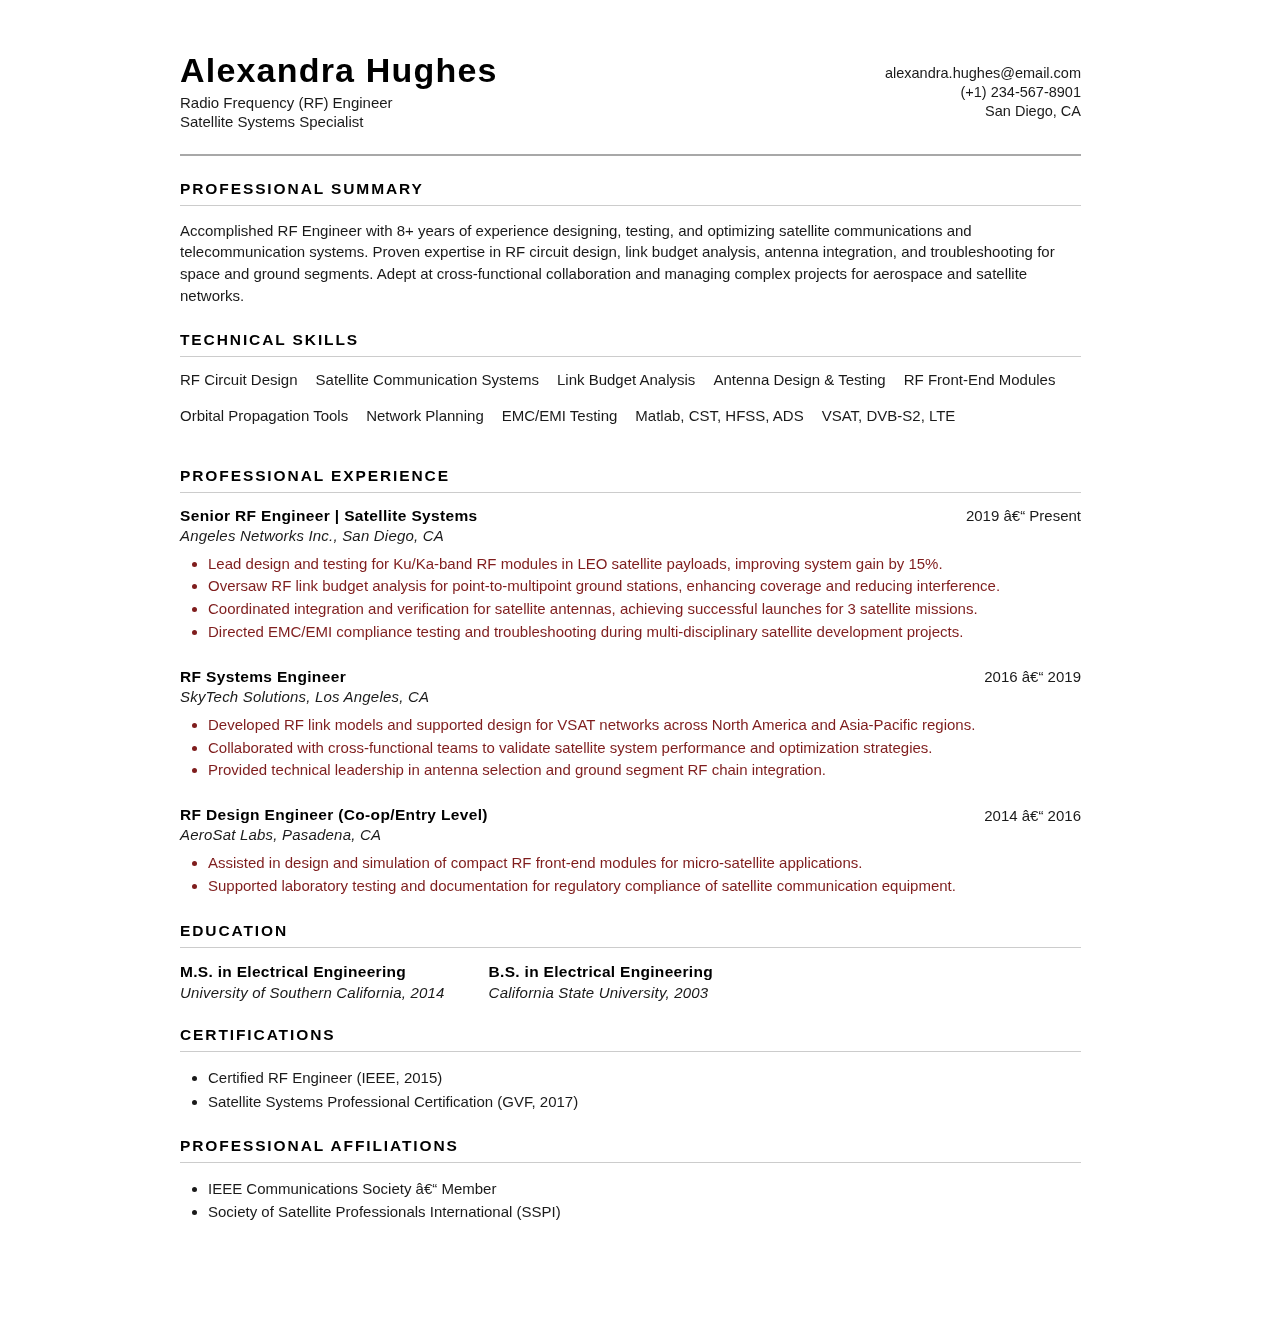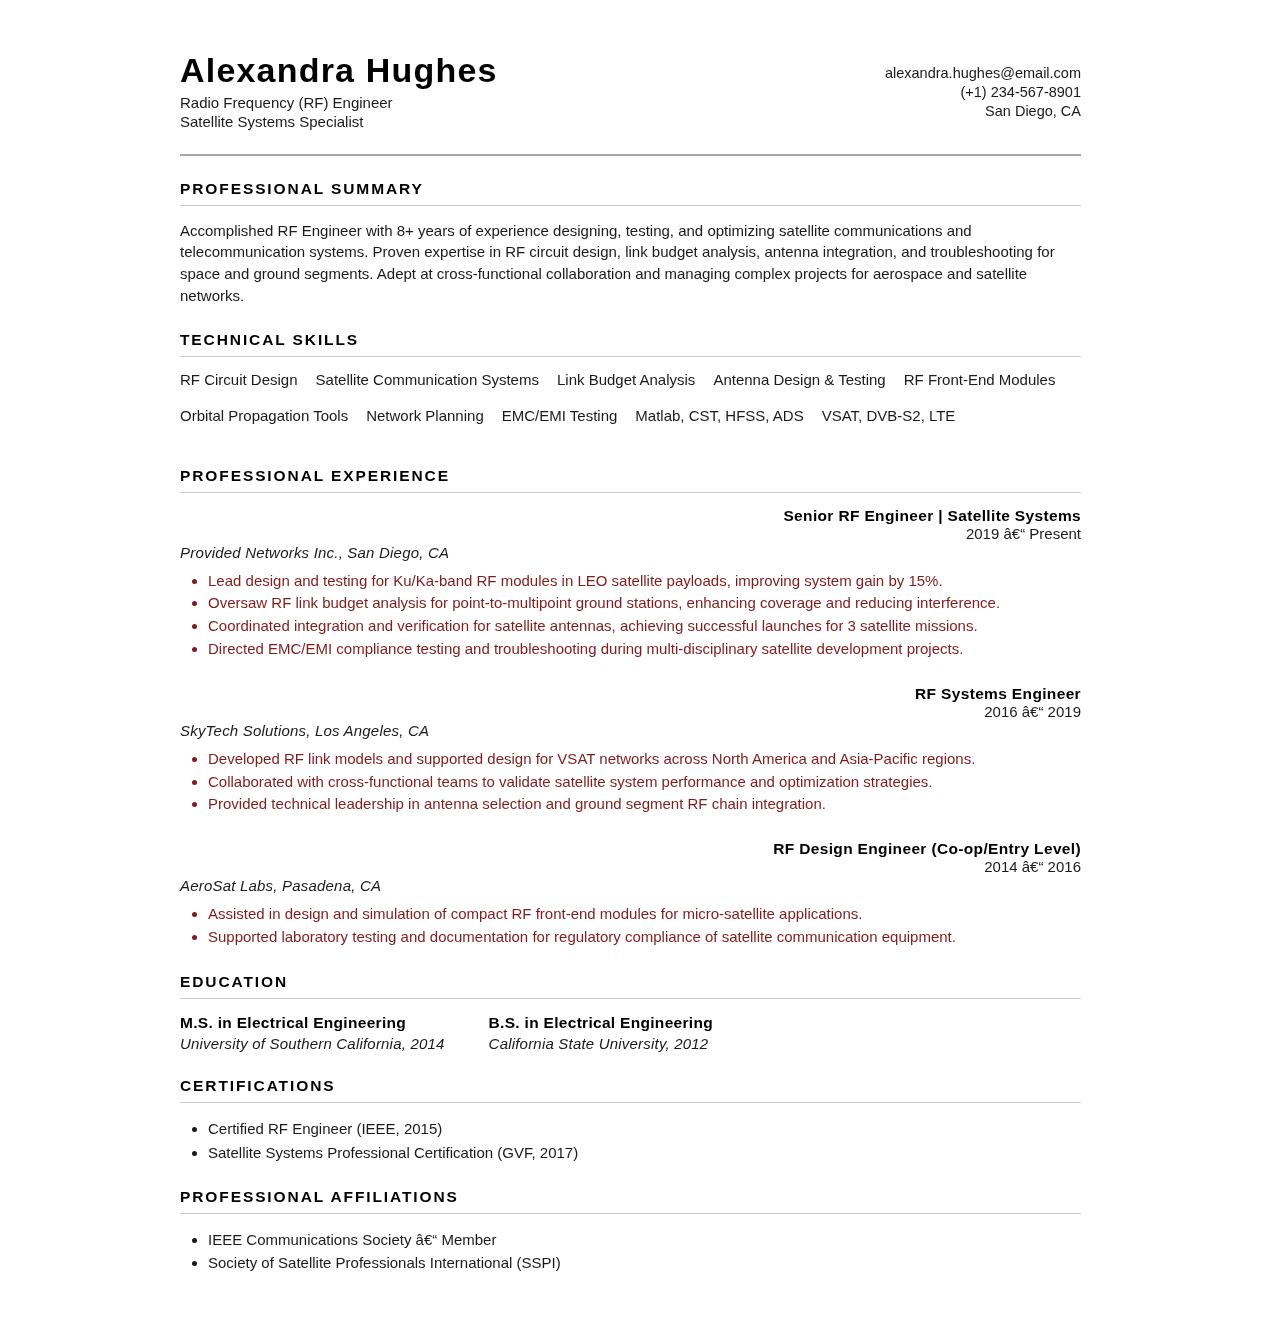--- a/index.html
+++ b/index.html
@@ -102,23 +102,22 @@
     color: #1a1a1a;
     margin: 0 18px 18px 0;
     white-space: nowrap;
   }
 
   
   .job { margin-bottom: 24px; }
   .job:last-child { margin-bottom: 0; }
   .job-head {
     display: flex;
-    align-items: flex-end;
+    align-items: center;
     justify-content: space-between;
-    flex-direction: column;
   }
   .job-title {
     font-size: 15.5px;
     font-weight: bold;
     letter-spacing: 0.35px;
     color: #000000;
   }
   .job-dates {
     font-size: 15px;
     color: #1a1a1a;
@@ -217,21 +216,21 @@
 
     <div class="section">
       <div class="section-title">PROFESSIONAL EXPERIENCE</div>
       <hr class="section-rule">
 
       <div class="job">
         <div class="job-head">
           <div class="job-title">Senior RF Engineer  |  Satellite Systems</div>
           <div class="job-dates">2019 â€“ Present</div>
         </div>
-        <div class="job-company">Provided Networks Inc., San Diego, CA</div>
+        <div class="job-company">Angeles Networks Inc., San Diego, CA</div>
         <ul class="bullets">
           <li>Lead design and testing for Ku/Ka-band RF modules in LEO satellite payloads, improving system gain by 15%.</li>
           <li>Oversaw RF link budget analysis for point-to-multipoint ground stations, enhancing coverage and reducing interference.</li>
           <li>Coordinated integration and verification for satellite antennas, achieving successful launches for 3 satellite missions.</li>
           <li>Directed EMC/EMI compliance testing and troubleshooting during multi-disciplinary satellite development projects.</li>
         </ul>
       </div>
 
       <div class="job">
         <div class="job-head">
@@ -261,21 +260,21 @@
 
     <div class="section">
       <div class="section-title">EDUCATION</div>
       <hr class="section-rule">
       <div class="edu-wrap">
         <div class="edu-entry">
           <div class="edu-degree">M.S. in Electrical Engineering</div>
           <div class="edu-school">University of Southern California, 2014</div>
         </div><div class="edu-entry">
           <div class="edu-degree">B.S. in Electrical Engineering</div>
-          <div class="edu-school">California State University, 2012</div>
+          <div class="edu-school">California State University, 2003</div>
         </div>
       </div>
     </div>
 
     <div class="section">
       <div class="section-title">CERTIFICATIONS</div>
       <hr class="section-rule">
       <ul class="plain-list">
         <li>Certified RF Engineer (IEEE, 2015)</li>
         <li>Satellite Systems Professional Certification (GVF, 2017)</li>

